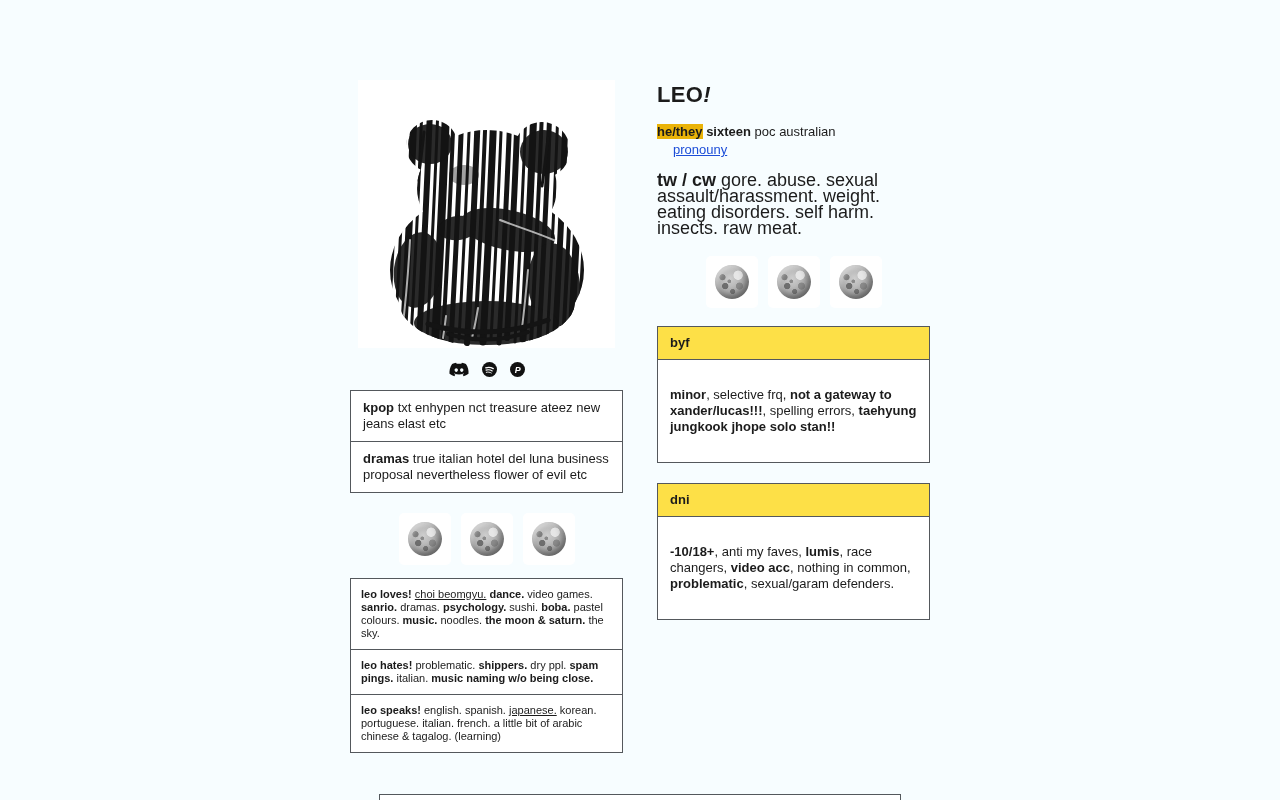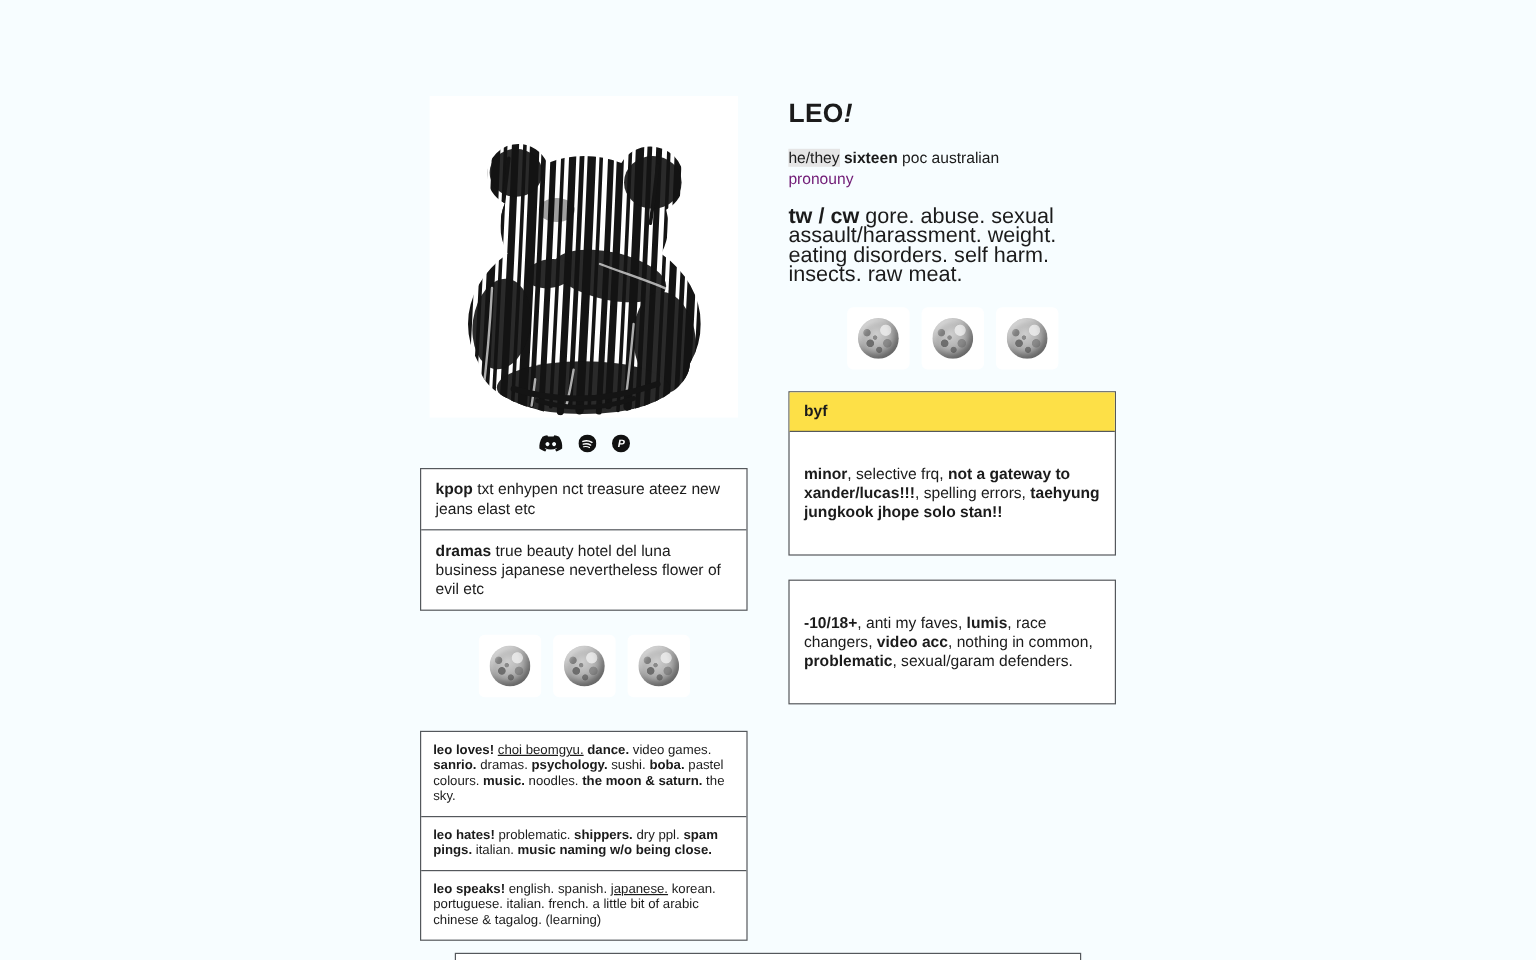--- a/index.html
+++ b/index.html
@@ -33,38 +33,38 @@
       radial-gradient(circle at 68% 30%, #e6e6e6 0 13%, rgba(0,0,0,0) 15%),
       radial-gradient(circle at 30% 62%, #6e6e6e 0 9%, rgba(0,0,0,0) 11%),
       radial-gradient(circle at 52% 78%, #757575 0 7%, rgba(0,0,0,0) 9%),
       radial-gradient(circle at 72% 62%, #8c8c8c 0 10%, rgba(0,0,0,0) 12%),
       radial-gradient(circle at 22% 36%, #7d7d7d 0 8%, rgba(0,0,0,0) 10%),
       radial-gradient(circle at 42% 48%, #8a8a8a 0 6%, rgba(0,0,0,0) 8%),
       radial-gradient(circle at 45% 40%, #cecece, #a9a9a9 55%, #8f8f8f 80%, #787878 100%);
     box-shadow: inset -3px -4px 6px rgba(40,40,40,.45), inset 2px 3px 4px rgba(255,255,255,.5);
   }
 
-  .about-tbl { margin-top:28px; font-size:11px; line-height:13px; }
+  .about-tbl { margin-top:13px; font-size:11px; line-height:13px; }
   .about-tbl .row { padding:9px 10px; }
 
   
   .title { font-size:22px; font-weight:bold; margin-top:2px; letter-spacing:.3px; }
   .title .bang { font-style:italic; }
   .intro { margin-top:16px; font-size:13px; line-height:16px; }
-  .pronouny { color:#701a75; font-size:13px; line-height:16px; cursor:pointer; }
+  .pronouny { color:#1d4ed8; text-decoration:underline; font-size:13px; line-height:16px; cursor:pointer;margin-left:16px; }
   .tw { margin-top:14px; font-size:18px; line-height:16px; }
   .r-moons { margin-top:20px; }
   .byf-tbl { margin-top:18px; }
   .dni-tbl { margin-top:20px; }
   .tbl .content { padding:27px 12px; }
 
   
   .b { font-weight:bold; }
   .u { text-decoration:underline; }
-  .hl { background:#e5e5e5; }
+  .hl { background:#eab308;font-weight:bold; }
 
   
   .bottom-box {
     position:absolute; top:794px; left:50%; transform:translateX(-50%);
     width:522px; height:60px; background:#fff; border:1px solid #54585c;
   }
 </style>
 </head>
 <body>
 
@@ -155,21 +155,21 @@
       <a>
         <svg width="15" height="15" viewBox="0 0 16 16">
           <circle cx="8" cy="8" r="8" fill="#111"></circle>
           <text x="8.2" y="11.6" text-anchor="middle" font-size="9.5" font-weight="bold" font-family="Liberation Sans, sans-serif" fill="#fff" font-style="italic">P</text>
         </svg>
       </a>
     </div>
 
     <div class="tbl music-tbl">
       <div class="row"><span class="b">kpop</span><span> txt enhypen nct treasure ateez new jeans elast etc</span></div>
-      <div class="row"><span class="b">dramas</span><span> true beauty hotel del luna business japanese nevertheless flower of evil etc</span></div>
+      <div class="row"><span class="b">dramas</span><span> true italian hotel del luna business proposal nevertheless flower of evil etc</span></div>
     </div>
 
     <div class="moons">
       <div class="moon-box">
           <div class="moon"></div>
         </div>
       <div class="moon-box">
           <div class="moon"></div>
         </div>
       <div class="moon-box">
@@ -205,19 +205,20 @@
           <div class="moon"></div>
         </div>
     </div>
 
     <div class="tbl byf-tbl">
       <div class="tbl-head">byf</div>
       <div class="content"><span class="b">minor</span><span>, selective frq, </span><span class="b">not a gateway to xander/lucas!!!</span><span>, spelling errors, </span><span class="b">taehyung jungkook jhope solo stan!!</span></div>
     </div>
 
     <div class="tbl dni-tbl">
+      <div class="tbl-head">dni</div>
       <div class="content"><span class="b">-10/18+</span><span>, anti my faves, </span><span class="b">lumis</span><span>, race changers, </span><span class="b">video acc</span><span>, nothing in common, </span><span class="b">problematic</span><span>, sexual/garam defenders.</span></div>
     </div>
 
   </div>
 </div>
 
 <div class="bottom-box"></div>
 
 </body></html>

